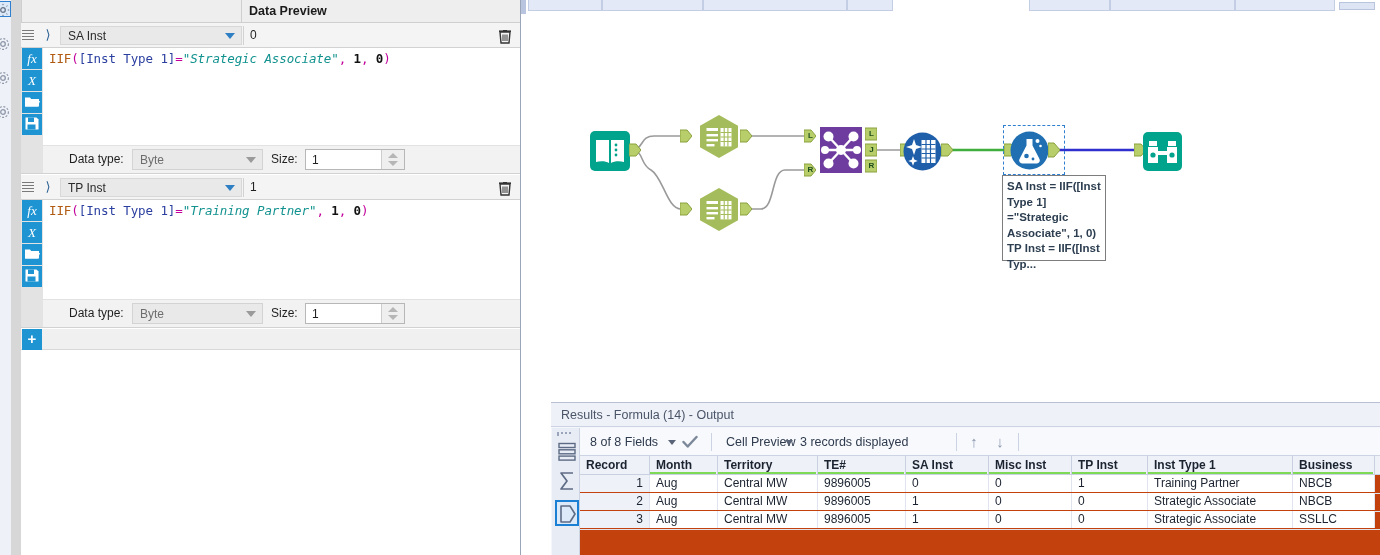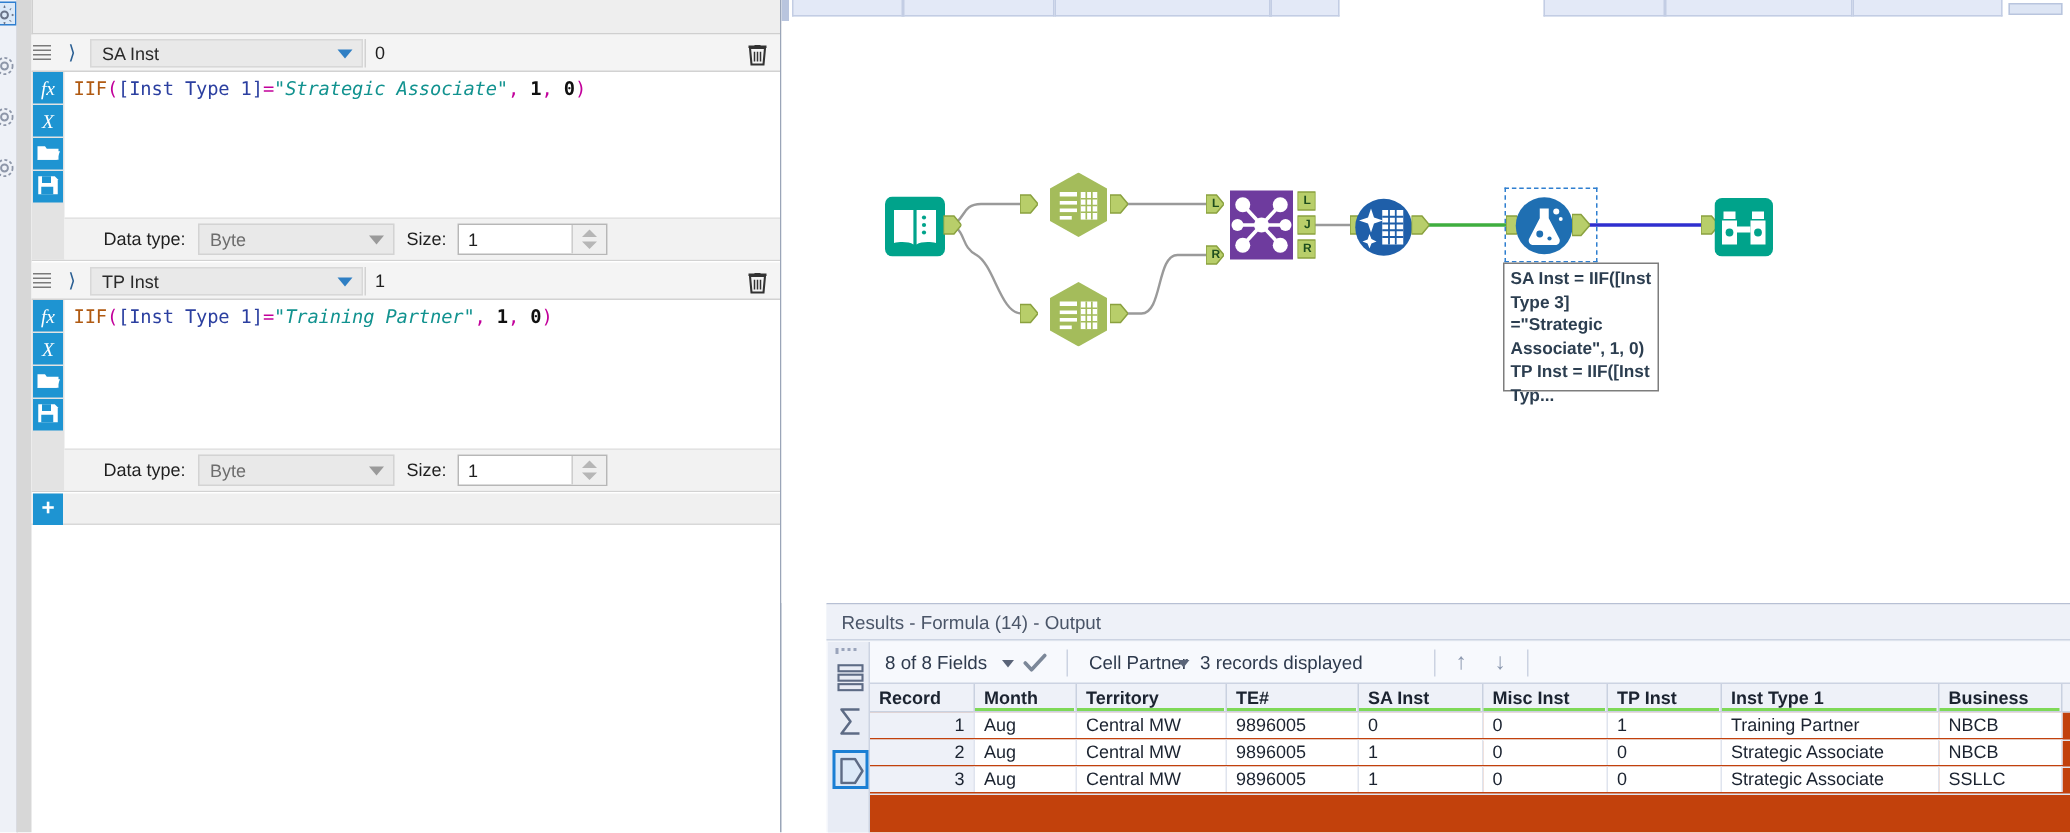--- a/index.html
+++ b/index.html
@@ -327,20 +327,21 @@
             <circle cx="8" cy="8" r="2.3" fill="none" stroke="#8e97a9" stroke-width="1.3"></circle>
             <circle cx="8" cy="8" r="5.4" fill="none" stroke="#8e97a9" stroke-width="1.2" stroke-dasharray="2 1.6"></circle>
           </svg>
       </div>
     </div>
 
     <div class="gutter-a"></div>
 
     <div class="hdr-row">
       <div class="hdr-cell" style="left:0px;width:18px"></div>
+      <div class="hdr-cell" style="left:220px;width:280px">Data Preview</div>
       <div class="hdr-cell" style="left:500px;right:0"></div>
     </div>
 
     <div class="fblock" style="top:23px;height:150px">
       <div class="fb-top">
         <div class="grip">
             <i></i>
             <i></i>
             <i></i>
             <i></i>
@@ -648,21 +649,21 @@
       </svg>
     </div>
     <div class="anchor" style="left:527px;top:128px">
       <svg width="12" height="16" viewBox="0 0 12 16">
           <path d="M0 1h6l6 7-6 7H0z" fill="#B8CE6A" stroke="#8aa13f" stroke-width="1"></path>
         </svg>
     </div>
 
     <div class="tooltip" style="left:481px;top:161px;width:104px;height:86px">
       <div>SA Inst = IIF([Inst</div>
-      <div>Type 3]</div>
+      <div>Type 1]</div>
       <div>="Strategic</div>
       <div>Associate", 1, 0)</div>
       <div>TP Inst = IIF([Inst</div>
       <div>Typ...</div>
     </div>
 
     <div class="anchor" style="left:613px;top:129px">
       <svg width="12" height="14" viewBox="0 0 12 14">
           <path d="M0 1h7l5 6-5 6H0z" fill="#B8CE6A" stroke="#8aa13f" stroke-width="1"></path>
         </svg>
@@ -713,21 +714,21 @@
 
     <div class="res-toolbar">
       <div class="tb-item" style="left:10px">8 of 8 Fields</div>
       <div class="tb-caret" style="left:88px"></div>
       <div class="tb-item" style="left:102px;width:18px">
         <svg class="tb-check" width="16" height="14" viewBox="0 0 16 14">
           <path d="M1.5 7l4.2 4.5L14.5 2" fill="none" stroke="#7c8899" stroke-width="2.4" stroke-linecap="round" stroke-linejoin="round"></path>
         </svg>
       </div>
       <div class="tb-div" style="left:131px"></div>
-      <div class="tb-item" style="left:146px">Cell Partner</div>
+      <div class="tb-item" style="left:146px">Cell Preview</div>
       <div class="tb-caret" style="left:205px"></div>
       <div class="tb-item" style="left:220px">3 records displayed</div>
       <div class="tb-div" style="left:376px"></div>
       <div class="tb-arrow" style="left:386px">↑</div>
       <div class="tb-arrow" style="left:412px">↓</div>
       <div class="tb-div" style="left:438px"></div>
     </div>
 
     <div class="grid">
       <div class="grid-hdr">

